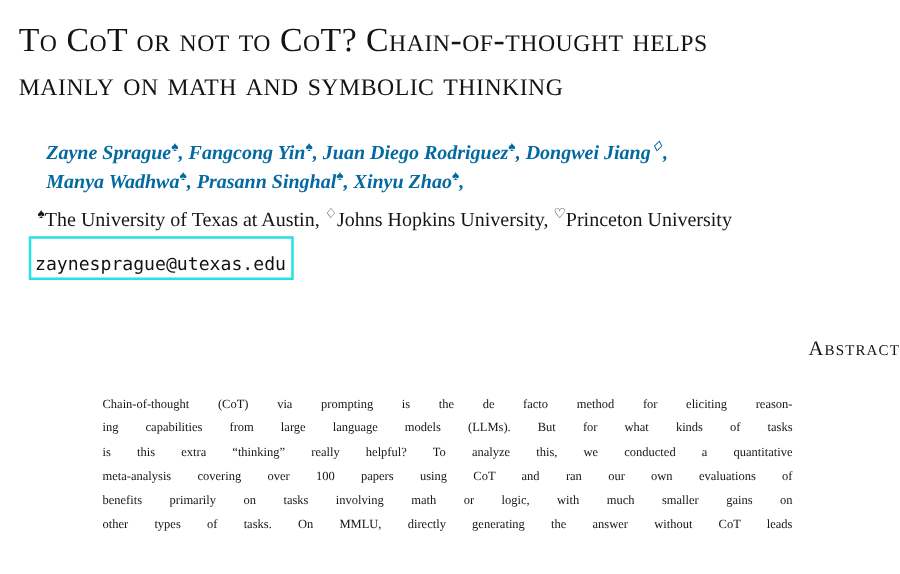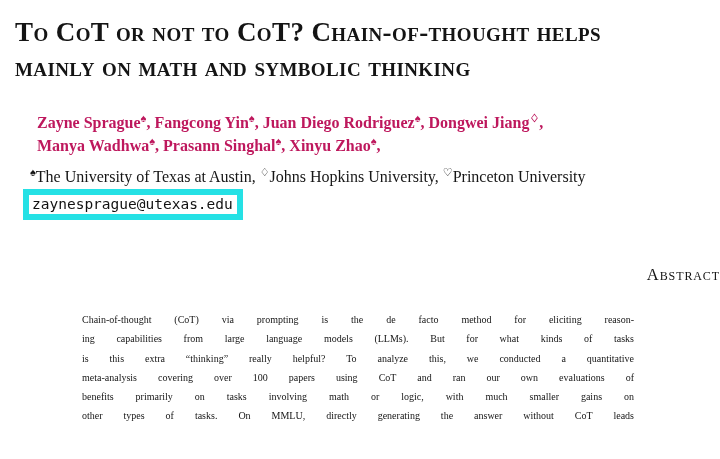--- a/index.html
+++ b/index.html
@@ -19,46 +19,47 @@
     width: 720px;
     height: 459px;
     overflow: hidden;
   }
   .title {
     margin: 15px 0 0 15px;
     font-size: 27px;
     line-height: 35px;
     font-variant: small-caps;
     letter-spacing: 0.4px;
-    font-weight: 700;
+    font-weight: 400;
     color: #141414;
   }
   .authors {
     margin: 26px 0 0 37px;
     font-size: 16px;
     font-weight: bold;
     line-height: 23px;
-    color: #be185d;
+    color: #0369a1;
+    font-style: italic;
   }
   .authors sup, .affiliations sup {
     font-size: 11px;
     line-height: 0;
   }
   .affiliations {
     margin: 10px 0 0 30px;
     font-size: 16px;
     line-height: 20px;
   }
   .email-row {
     margin: 2px 0 0 23px;
   }
   .email-box {
     display: inline-block;
-    border: 6px solid #4c1d95;
-    padding: 0 4px 1px 3px;
+    border: 2px solid #4c1d95;
+    padding: 12px 4px 1px 3px;
   }
   .email-link {
     font-family: "DejaVu Sans Mono", monospace;
     font-size: 14.5px;
     color: #111111;
     text-decoration: none;
   }
   .abs-heading {
     margin: 45px 0 0 0;
     text-align: right;

